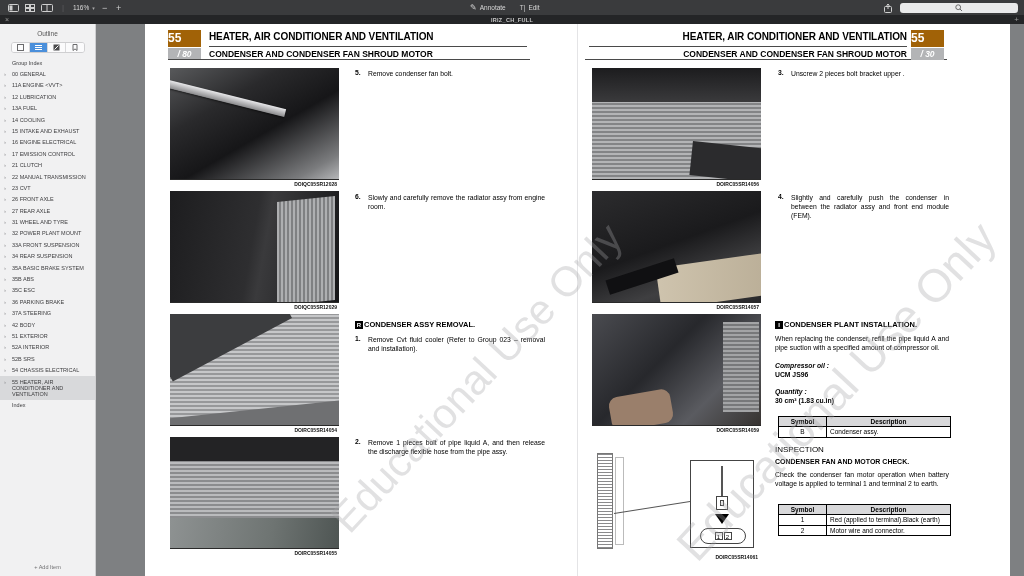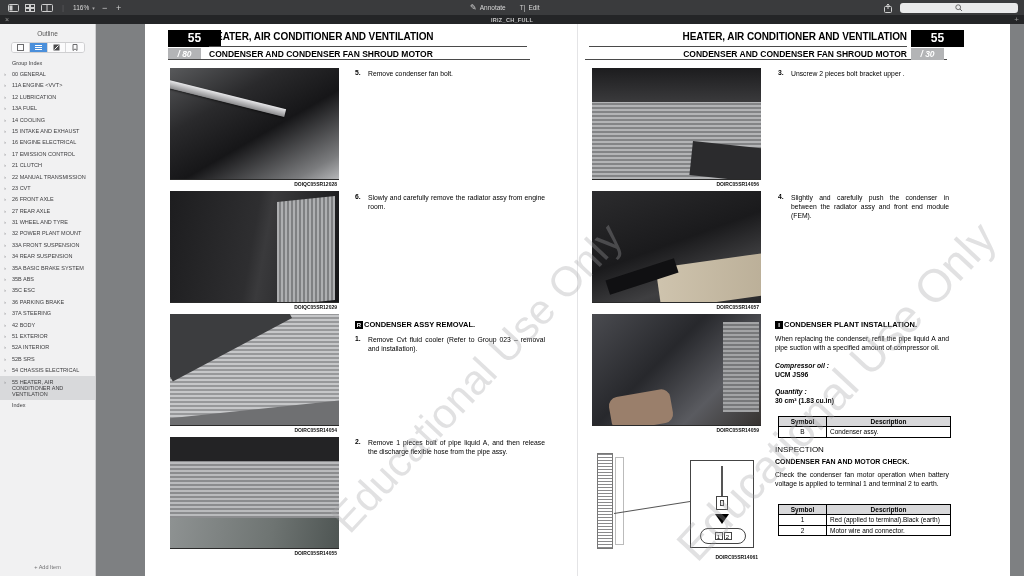--- a/index.html
+++ b/index.html
@@ -44,22 +44,22 @@
   .sb-item.sel { background:#d8d9db; }
   .sb-arrow { width:8px; font-size:6px; color:#8a8a8c; line-height:6px; flex:none; }
   .sb-label { font-size:5.5px; line-height:6.2px; color:#3c3c3e; }
   .sb-add { text-align:center; font-size:5.5px; color:#6f6f71; padding:5px 0 6px 0; }
 
   
   .main { position:absolute; left:96px; top:24px; width:928px; height:552px; background:#7e8082; }
   .spread { position:absolute; left:49px; top:0; width:865px; height:552px; background:#ffffff; overflow:hidden; }
   .page-divider { position:absolute; left:432px; top:0; width:1px; height:552px; background:#e4e4e6; }
 
-  .num-box { position:absolute; width:53px; height:17px; background:#000000; color:#fff;
-    font-size:12px; font-weight:bold; text-align:center; line-height:17px; }
+  .num-box { position:absolute; width:33px; height:17px; background:#a16207; color:#fff;
+    font-size:12px; font-weight:bold; line-height:17px; }
   .pagenum-box { position:absolute; width:33px; height:12px; background:#b3b4b6; color:#fff;
     font-size:8.5px; font-weight:bold; font-style:italic; text-align:center; line-height:12px; }
   .pg-title { position:absolute; font-size:10px; font-weight:bold; color:#000; letter-spacing:-0.1px; white-space:nowrap; }
   .pg-sub { position:absolute; font-size:8.5px; font-weight:bold; color:#000; white-space:nowrap; }
   .rule { position:absolute; height:1px; background:#4a4a4a; }
   .r-al { text-align:right; }
 
   .photo-col { position:absolute; width:169px; display:flex; flex-direction:column; gap:4px; }
   .photo { position:relative; width:169px; height:119px; overflow:hidden; background:#333; }
   .photo .cap, .diag-cap { position:absolute; bottom:0; left:0; right:0; height:8px; background:#fff;

